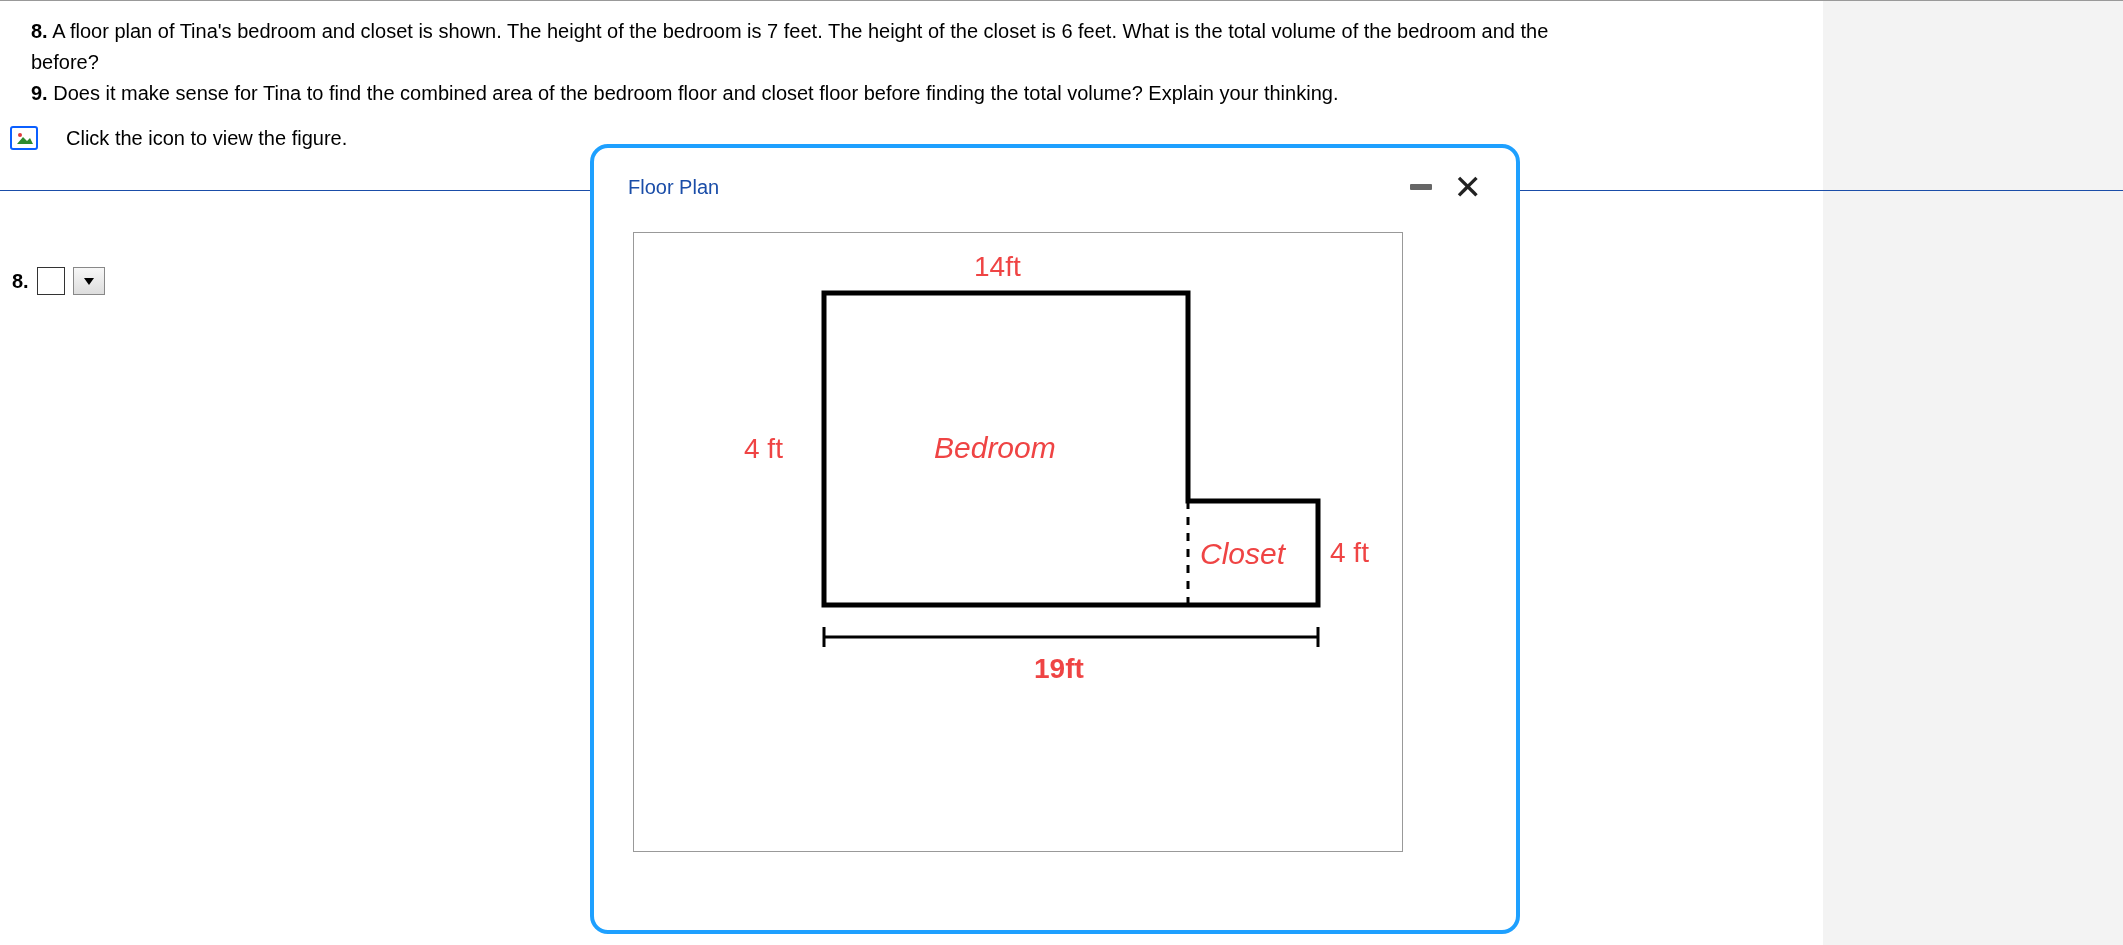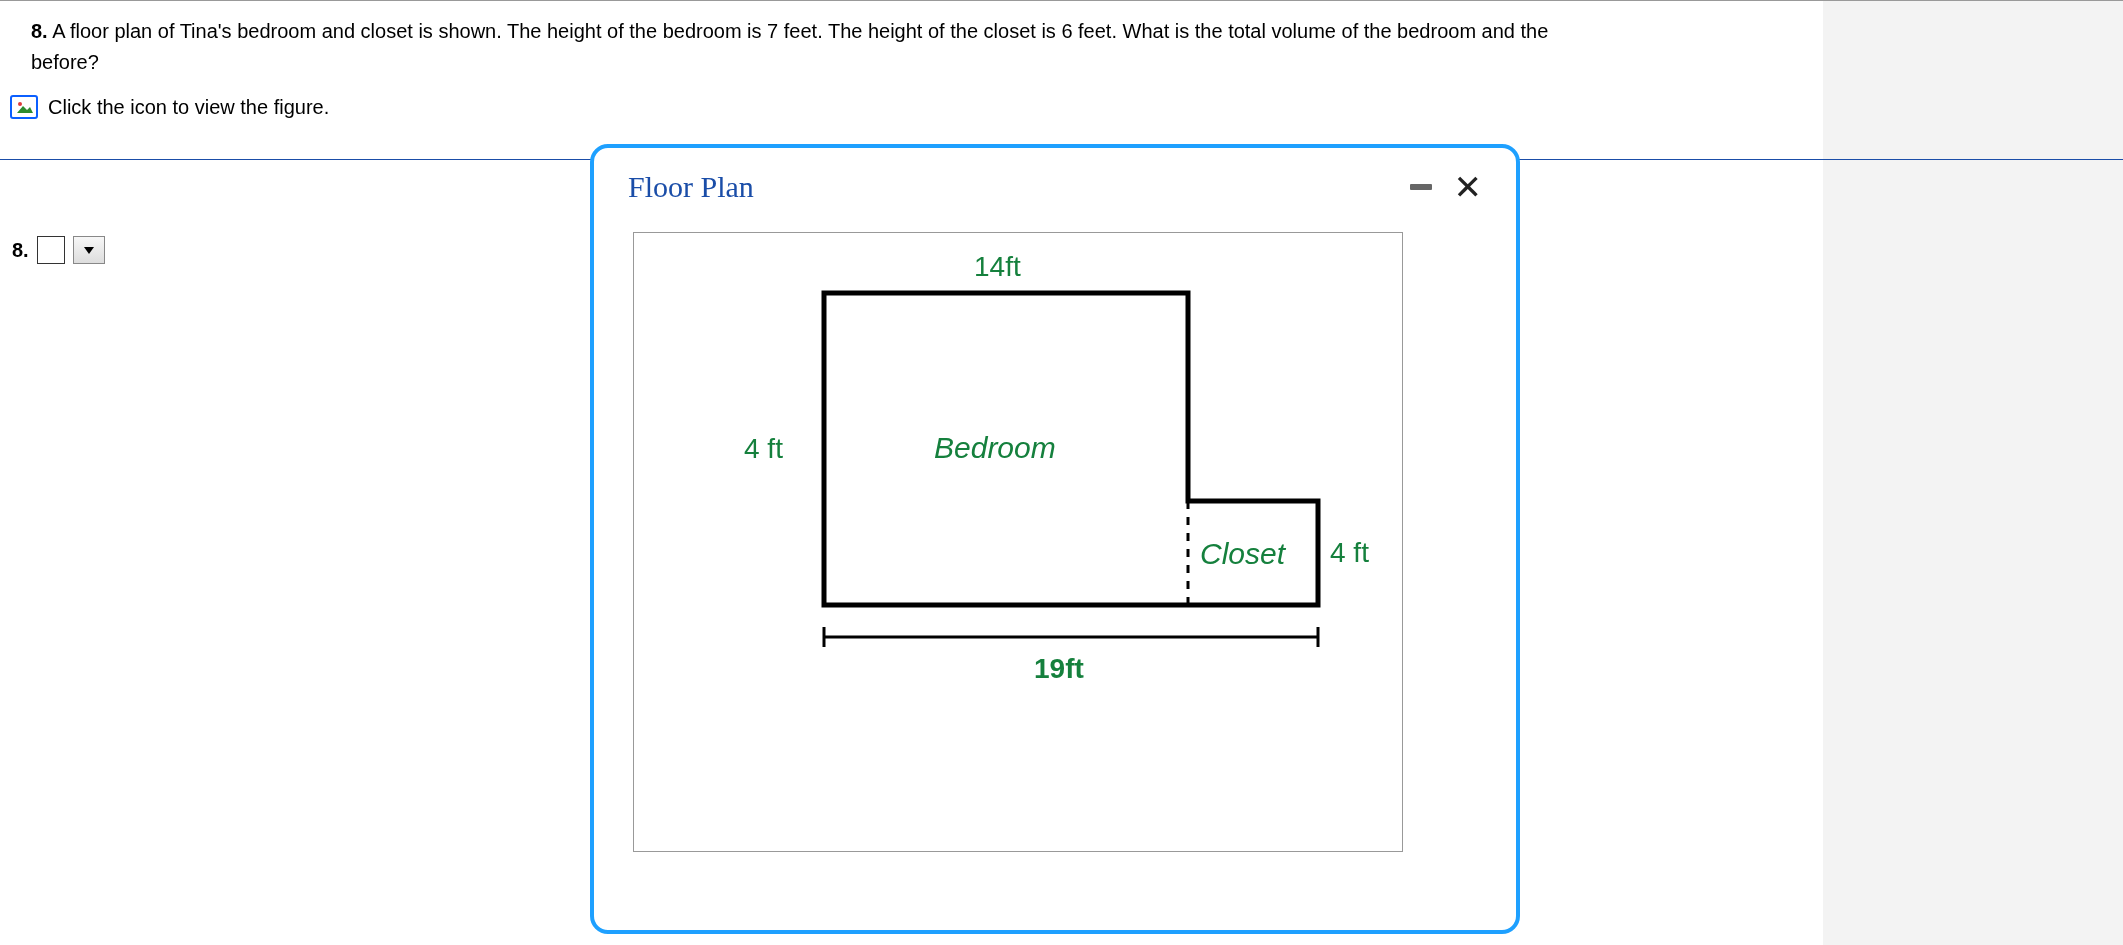--- a/index.html
+++ b/index.html
@@ -12,21 +12,21 @@
     height: 945px;
     position: relative;
   }
   .top-border { border-top: 1px solid #999; width: 100%; }
   .content { padding: 16px 10px 0 10px; }
   .q-line { line-height: 1.45; margin-bottom: 2px; margin-left: 21px; }
   .bold { font-weight: bold; }
   .icon-row {
     display: flex;
     align-items: center;
-    gap: 10px;
+    gap: 28px;
     margin-top: 18px;
     margin-bottom: 40px;
   }
   .figure-icon {
     width: 28px; height: 24px;
     border: 2px solid #0b5fff;
     border-radius: 3px;
     display: flex; align-items: center; justify-content: center;
     background: #fff;
     cursor: pointer;
@@ -65,61 +65,65 @@
     border: 4px solid #1ea0ff;
     border-radius: 18px;
     box-shadow: 0 0 0 1px #fff inset;
     padding: 22px 34px;
   }
   .modal-header {
     display:flex; align-items:center; justify-content:space-between;
     padding-bottom: 8px;
   }
   .modal-title {
-    font-size: 30px;
+    font-size: 20px;
     color: #1a4da8;
-    font-family: Liberation Serif, serif;
+    font-family: Liberation Sans, sans-serif;
   }
   .modal-controls { display:flex; gap:22px; align-items:center; }
   .min-btn { width:22px; height:6px; background:#666; border-radius:1px; cursor:pointer; }
   .close-btn { cursor:pointer; font-size:34px; color:#222; line-height:1; font-weight:300;}
   
   .figure-wrap {
     margin-top: 20px;
     border: 1px solid #999;
     width: 770px;
     height: 620px;
     margin-left: 5px;
     position: relative;
     background:#fff;
   }
   .fig-inner {
     position:absolute; left:0; top:0; width:100%; height:100%;
   }
-  .fig-label { position:absolute; font-size:28px; font-family: Arial, sans-serif; color:#15803d; }
+  .fig-label { position:absolute; font-size:28px; font-family: Arial, sans-serif; color:#ef4444; }
   .fig-label.big { font-size:30px;font-style:italic; }
   .shape-svg { position:absolute; }
   
   .right-shade {
     position:absolute; top:0; right:0; width:300px; height:100%;
     background:#f3f3f3; z-index:-1;
   }
 </style>
 </head>
 <body>
 
 <div class="top-border"></div>
 <div class="right-shade"></div>
 
 <div class="content">
   <div class="q-line">
     <span class="bold">8.</span>
     <span>A floor plan of Tina's bedroom and closet is shown. The height of the bedroom is 7 feet. The height of the closet is 6 feet. What is the total volume of the bedroom and the</span>
   </div>
   <div class="q-line">before?</div>
+  <div class="q-line">
+    <span class="bold">9.</span>
+    <span>Does it make sense for Tina to find the combined area of the bedroom floor and closet floor before finding the total volume? Explain your thinking.</span>
+  </div>
 
   <div class="icon-row">
     <div class="figure-icon">
       <svg width="18" height="14" viewBox="0 0 18 14">
         <rect x="0" y="0" width="18" height="14" fill="#fff"></rect>
         <circle cx="5" cy="4" r="2" fill="#e03a3a"></circle>
         <polygon points="2,13 8,6 12,10 15,7 18,13" fill="#2e8b2e"></polygon>
       </svg>
     </div>
     <span>Click the icon to view the figure.</span>

